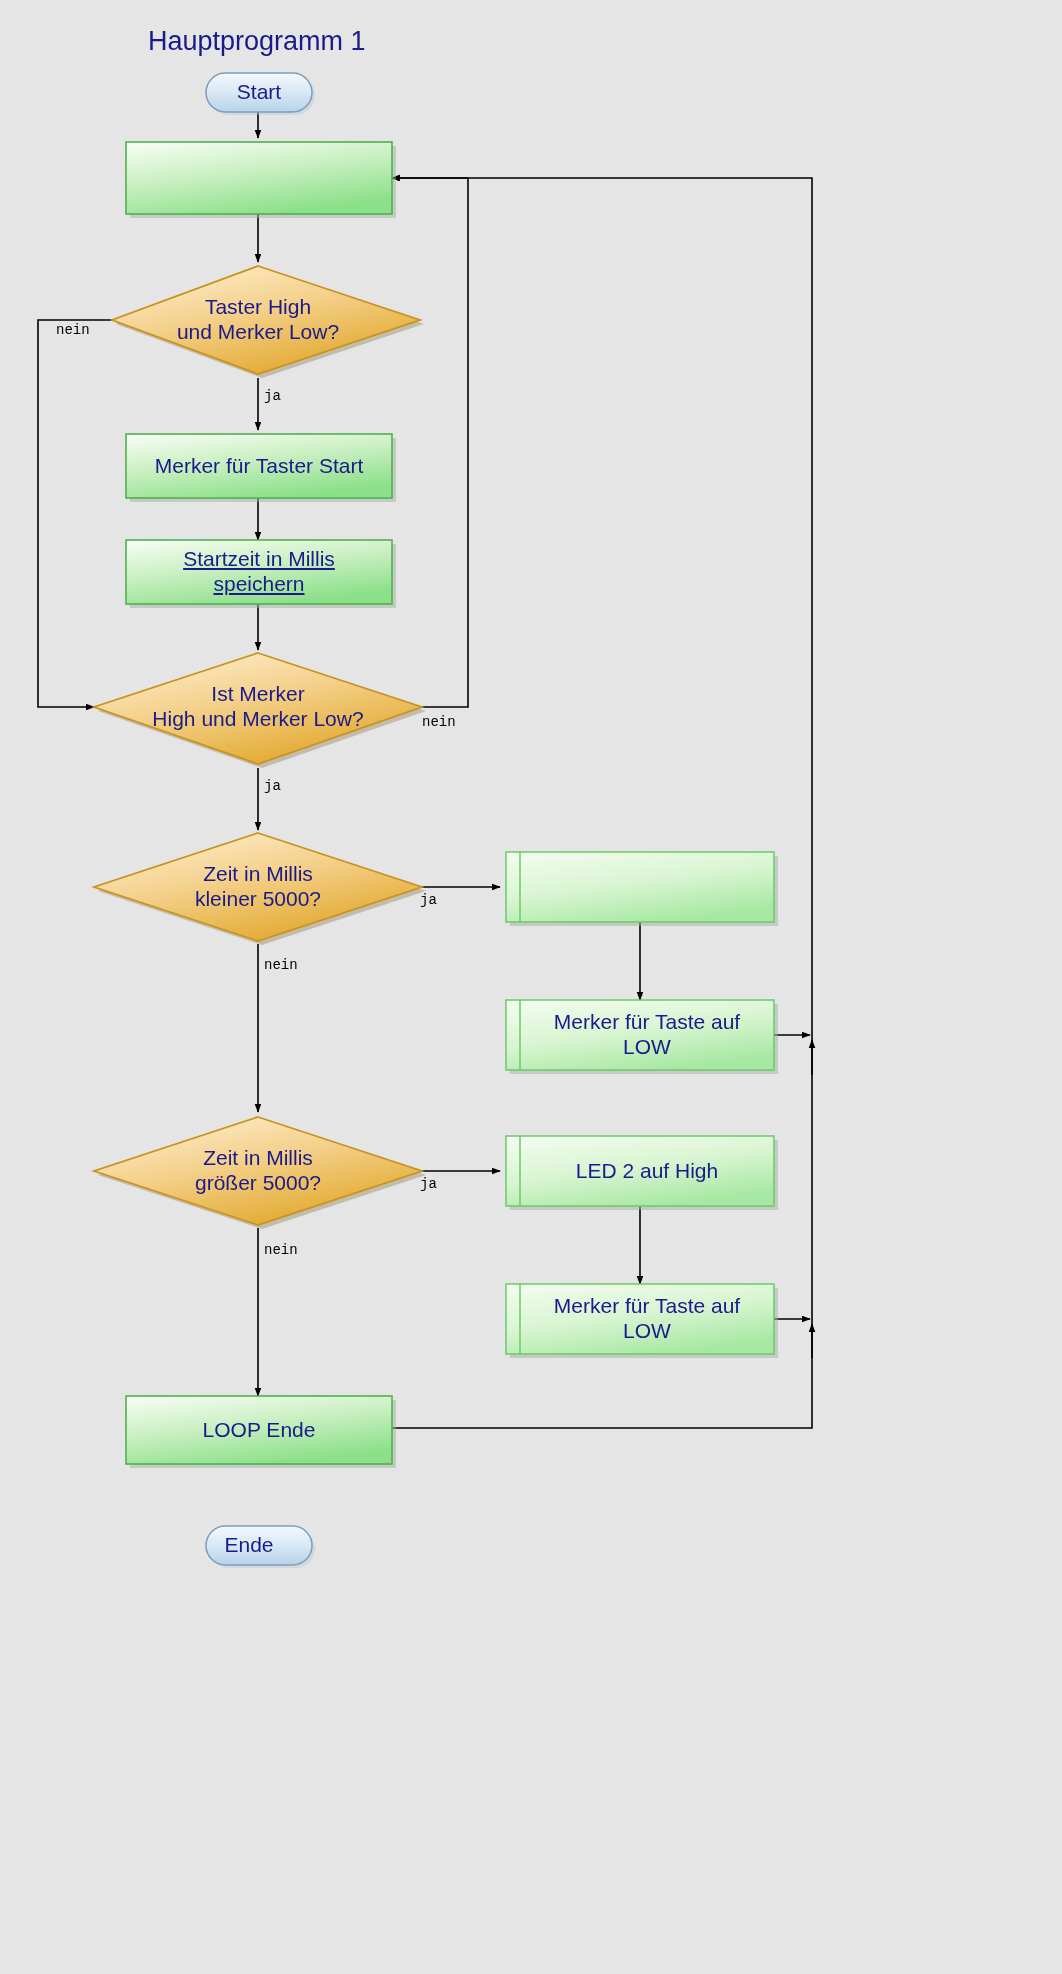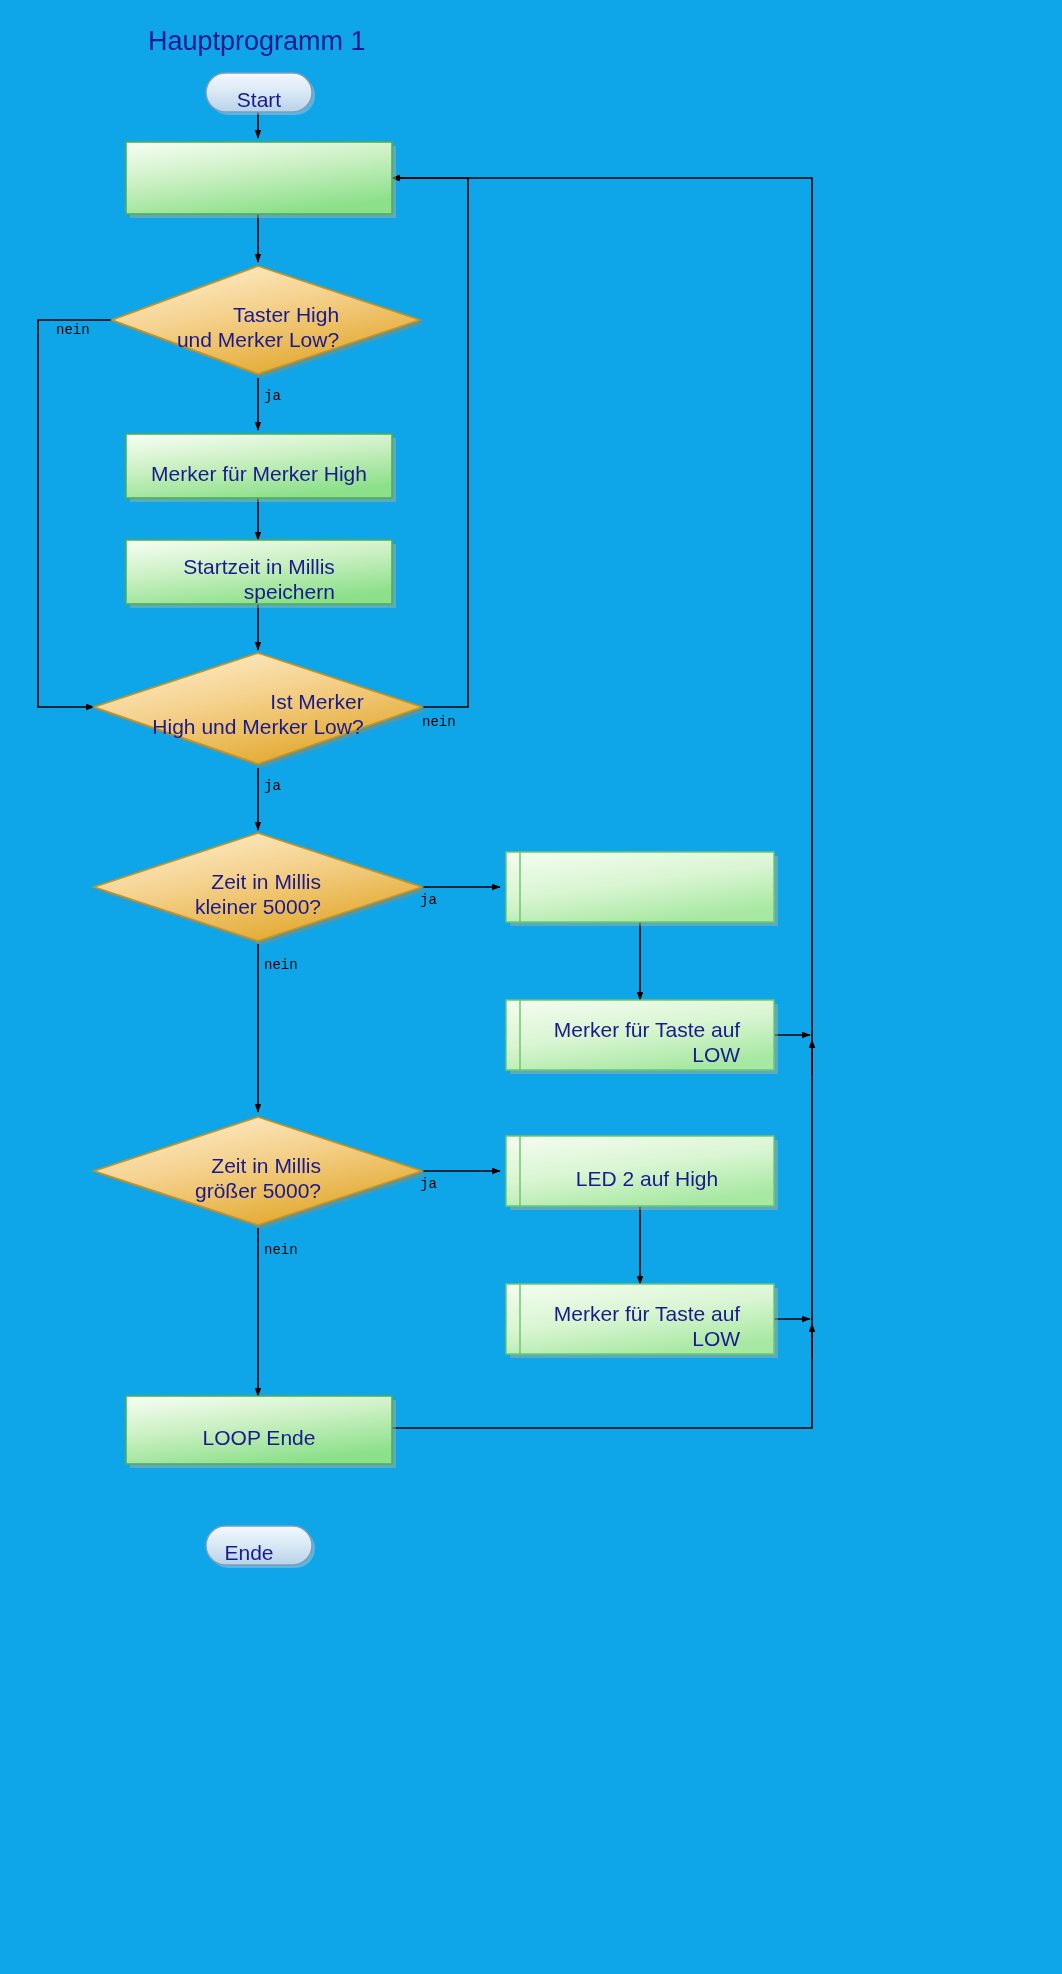--- a/index.html
+++ b/index.html
@@ -4,43 +4,42 @@
 <style>
   html, body {
     margin: 0;
     padding: 0;
     background: #ffffff;
   }
   #canvas {
     position: relative;
     width: 1062px;
     height: 1974px;
-    background: #0ea5e9;
+    background: #e5e5e5;
     font-family: "Liberation Sans", sans-serif;
     overflow: hidden;
   }
   svg.layer {
     position: absolute;
     top: 0;
     left: 0;
     width: 1062px;
     height: 1974px;
   }
   .node-text {
     position: absolute;
     display: flex;
     align-items: center;
     justify-content: center;
-    text-align: right;
+    text-align: center;
     color: #1a1a8c;
     font-size: 21px;
     line-height: 1.18;
     pointer-events: none;
     white-space: pre-line;
-    margin-top: 8px;
   }
   .edge-label {
     position: absolute;
     color: #000000;
     font-size: 14px;
     font-family: Liberation Mono, monospace;
     white-space: nowrap;
   }
   #title {
     position: absolute;
@@ -199,23 +198,23 @@
       <rect x="206" y="1526" width="106" height="39" rx="19.5" ry="19.5" fill="url(#gTerm)" stroke="#7d9dbb" stroke-width="1.5"></rect>
     </g>
   </svg>
 
   <div class="node-text" style="left:206px;top:73px;width:106px;height:39px;font-size:21px;">Start</div>
 
 
   <div class="node-text" style="left:138px;top:272px;width:240px;height:96px;">Taster High
 und Merker Low?</div>
 
-  <div class="node-text" style="left:126px;top:434px;width:266px;height:64px;">Merker für Merker High</div>
-
-  <div class="node-text" style="left:126px;top:540px;width:266px;height:64px;">Startzeit in Millis
+  <div class="node-text" style="left:126px;top:434px;width:266px;height:64px;">Merker für Taster Start</div>
+
+  <div class="node-text" style="left:126px;top:540px;width:266px;height:64px;text-decoration:underline;">Startzeit in Millis
 speichern</div>
 
   <div class="node-text" style="left:110px;top:660px;width:296px;height:94px;">Ist Merker
 High und Merker Low?</div>
 
   <div class="node-text" style="left:126px;top:840px;width:264px;height:94px;">Zeit in Millis
 kleiner 5000?</div>
 
 
   <div class="node-text" style="left:520px;top:1000px;width:254px;height:70px;">Merker für Taste auf

